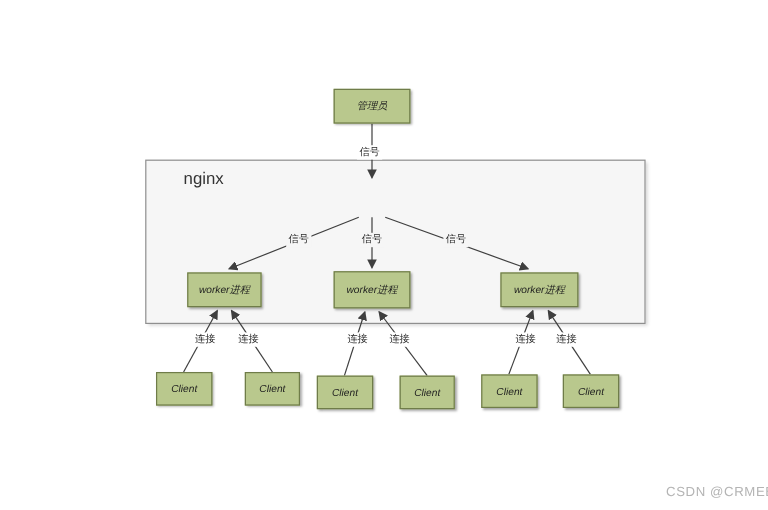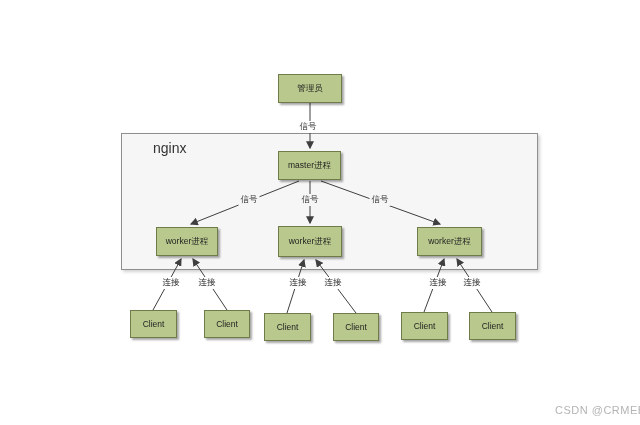--- a/index.html
+++ b/index.html
@@ -14,21 +14,21 @@
     background:#f6f6f6;border:1px solid #8f8f8f;z-index:0;
     box-shadow:2px 2px 3px rgba(0,0,0,0.18);
   }
   .container-label{
     position:absolute;left:32px;top:7px;font-size:14px;color:#333;z-index:2;
   }
   .node{
     position:absolute;z-index:2;background:#b9c88d;border:1.5px solid #6f7c49;
     box-shadow:1.5px 1.5px 2px rgba(0,0,0,0.35);
     display:flex;align-items:center;justify-content:center;
-    font-size:8.5px;color:#1e1e1e;text-align:center;box-sizing:border-box;
+    font-size:8.5px;color:#1e1e1e;text-align:center;box-sizing:border-box;font-style:italic;
   }
   .n-admin  {left:278px;top:74px; width:64px;height:29px;}
   .n-master {left:278px;top:151px;width:63px;height:29px;}
   .n-worker1{left:156px;top:227px;width:62px;height:29px;}
   .n-worker2{left:278px;top:226px;width:64px;height:31px;}
   .n-worker3{left:417px;top:227px;width:65px;height:29px;}
   .n-client1{left:130px;top:310px;width:47px;height:28px;}
   .n-client2{left:204px;top:310px;width:46px;height:28px;}
   .n-client3{left:264px;top:313px;width:47px;height:28px;}
   .n-client4{left:333px;top:313px;width:46px;height:28px;}
@@ -67,21 +67,20 @@
       <line x1="153" y1="310" x2="181" y2="259" marker-end="url(#arr)"></line>
       <line x1="227" y1="310" x2="193" y2="259" marker-end="url(#arr)"></line>
       <line x1="287" y1="313" x2="304" y2="260" marker-end="url(#arr)"></line>
       <line x1="356" y1="313" x2="316" y2="260" marker-end="url(#arr)"></line>
       <line x1="424" y1="312" x2="444" y2="259" marker-end="url(#arr)"></line>
       <line x1="492" y1="312" x2="457" y2="259" marker-end="url(#arr)"></line>
     </g>
   </svg>
 
   <div class="node n-admin">管理员</div>
-  <div class="node n-master">master进程</div>
   <div class="node n-worker1">worker进程</div>
   <div class="node n-worker2">worker进程</div>
   <div class="node n-worker3">worker进程</div>
   <div class="node n-client1">Client</div>
   <div class="node n-client2">Client</div>
   <div class="node n-client3">Client</div>
   <div class="node n-client4">Client</div>
   <div class="node n-client5">Client</div>
   <div class="node n-client6">Client</div>
 

